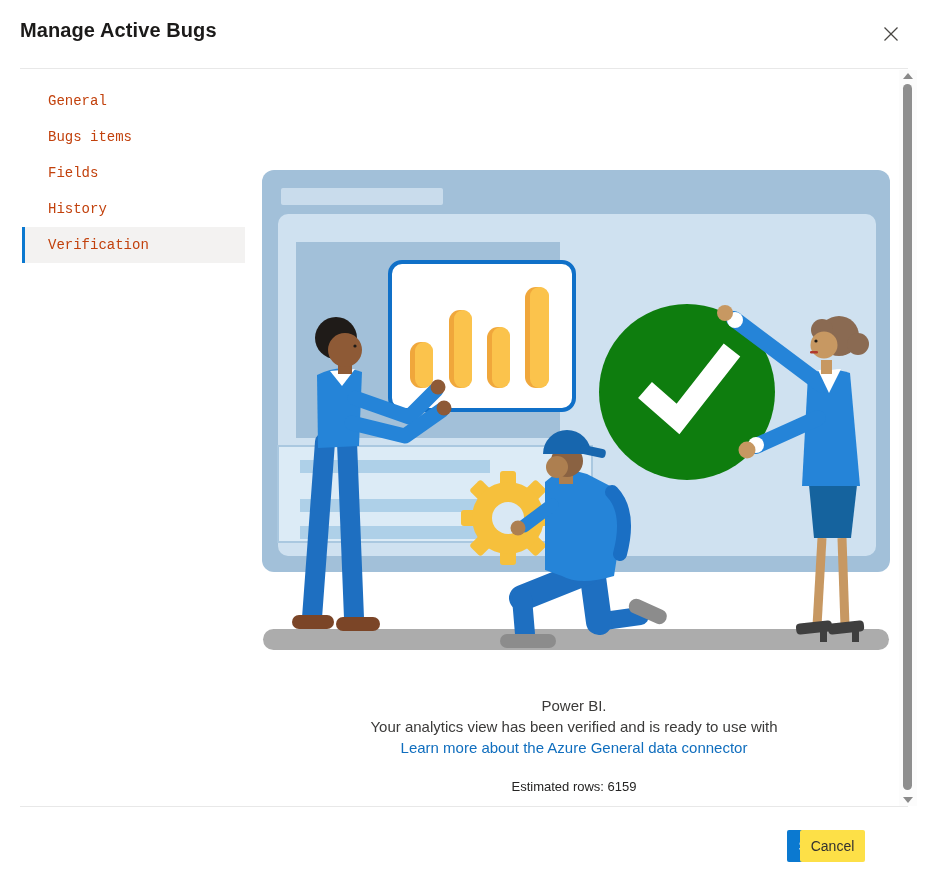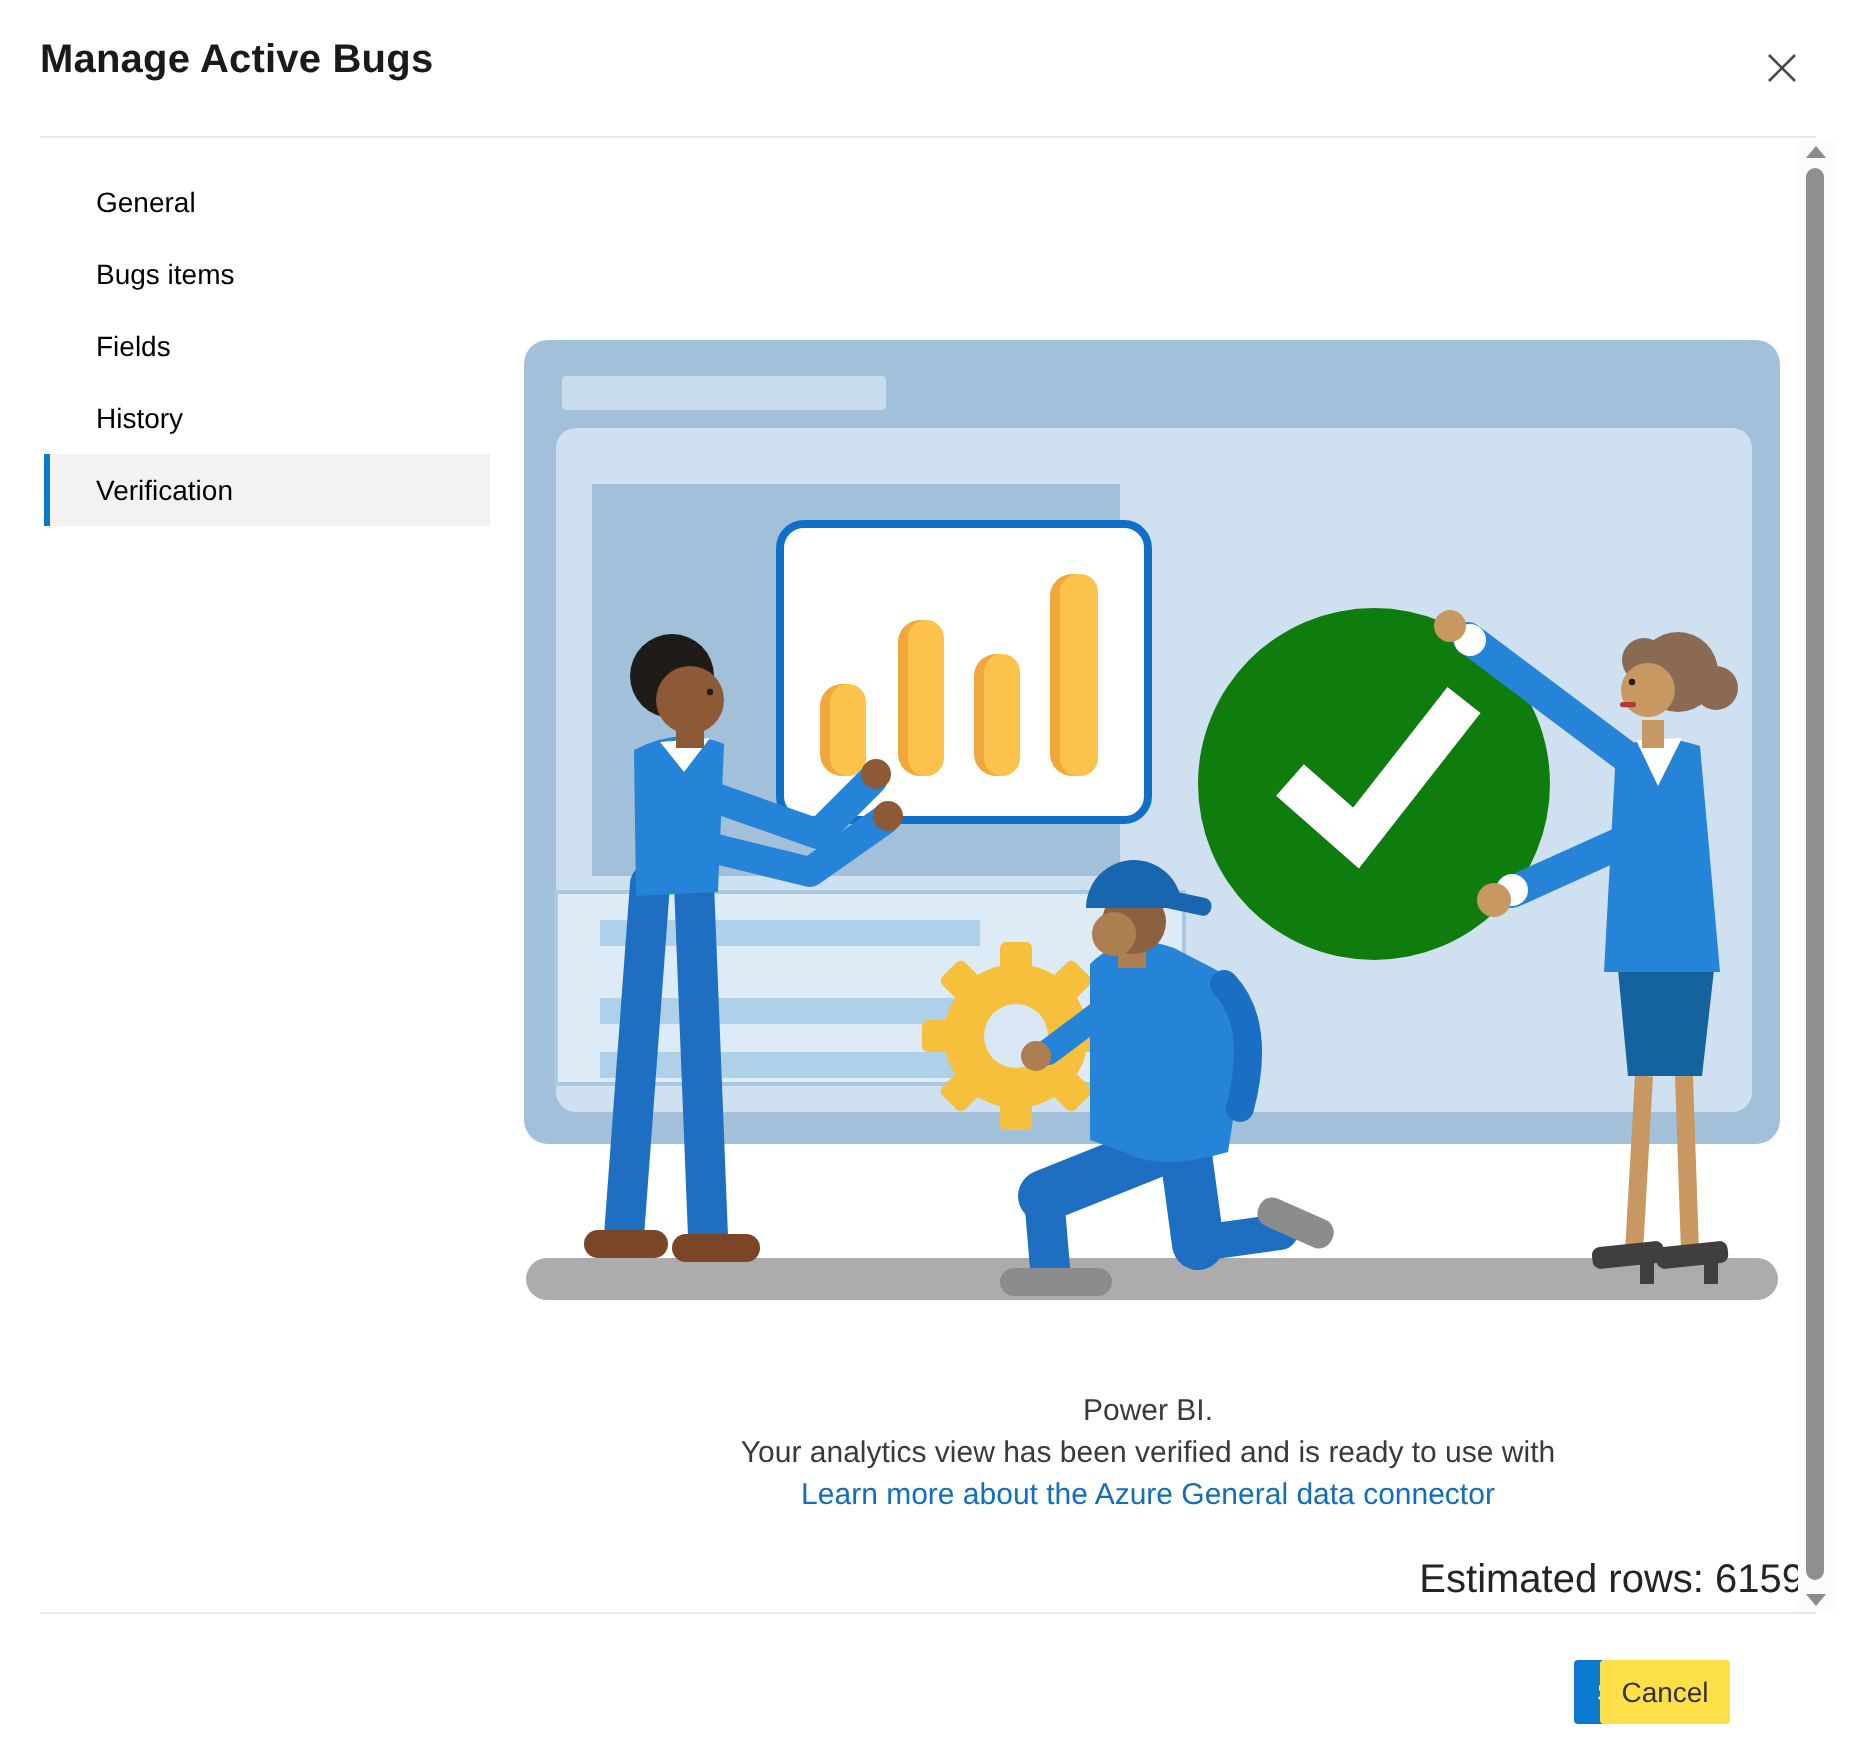--- a/index.html
+++ b/index.html
@@ -17,39 +17,39 @@
     position:absolute; left:874px; top:17px; width:34px; height:34px;
     background:transparent; border:none; display:flex; align-items:center;
     justify-content:center; cursor:pointer;
   }
   .hdr-divider { position:absolute; left:20px; top:68px; width:888px; height:1px; background:#e8e8e8; }
 
   
   .sidebar { position:absolute; left:22px; top:83px; width:223px; }
   .nav-item {
     position:relative; height:36px; line-height:36px; padding-left:26px;
-    font-size:14px; color:#000000; cursor:pointer; user-select:none;
+    font-size:14px; color:#c2410c; cursor:pointer; user-select:none;font-family:Liberation Mono, monospace;
   }
   .nav-item.selected { background:#f3f2f1; }
   .nav-item.selected::before {
     content:""; position:absolute; left:0; top:0; bottom:0; width:3px; background:#0b79d0;
   }
 
   
   .illustration { position:absolute; left:262px; top:170px; width:628px; height:482px; }
 
   
   .message-block {
     position:absolute; left:246px; top:695px; width:656px; text-align:center;
     font-size:15px; line-height:21px; color:#3b3a39;
   }
   .learn-link { color:#106ebe; text-decoration:none; cursor:pointer; font-size:15px; }
   .rows-block {
-    position:absolute; left:246px; top:779px; width:656px; text-align:right;
-    font-size:20px; color:#252423;
+    position:absolute; left:246px; top:779px; width:656px; text-align:center;
+    font-size:13px; color:#252423;
   }
 
   
   .scrollbar { position:absolute; left:899px; top:70px; width:18px; height:736px; background:#fcfcfc; }
   .scroll-thumb {
     position:absolute; left:4px; top:14px; width:9px; height:706px;
     background:#8f8f8f; border-radius:5px; cursor:pointer;
   }
   .scroll-arrow { position:absolute; left:4px; width:0; height:0; cursor:pointer; }
   .scroll-arrow.up { top:3px; border-left:5px solid transparent; border-right:5px solid transparent; border-bottom:6px solid #8a8a8a; }

